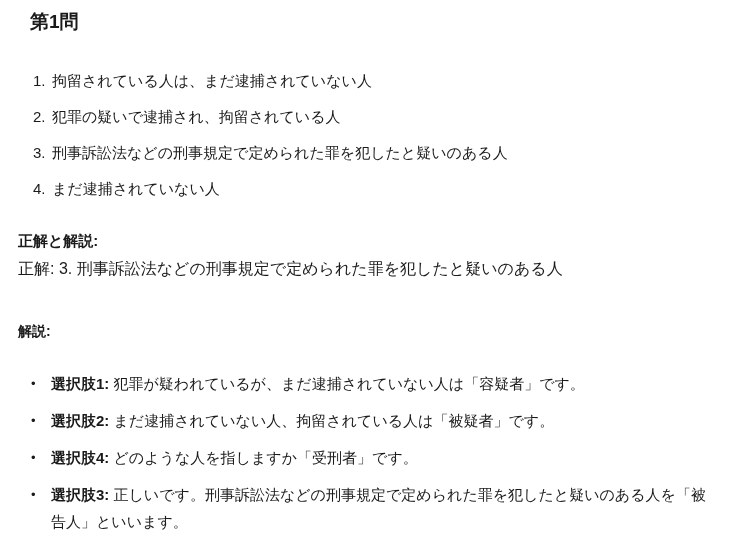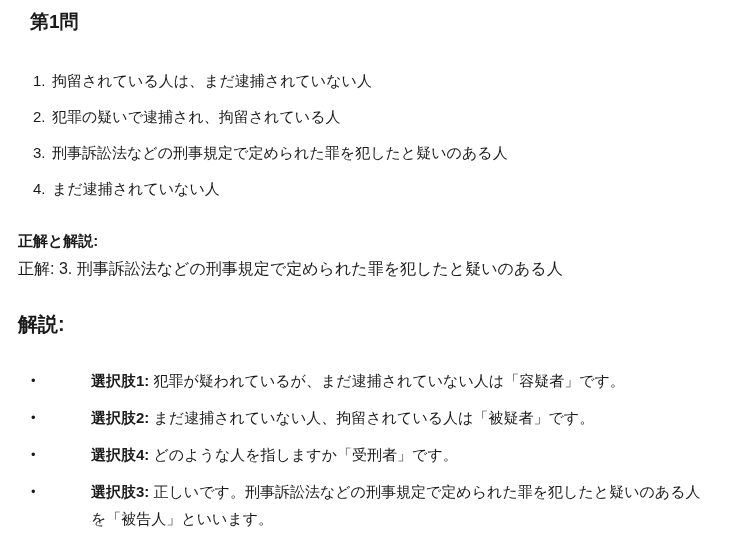--- a/index.html
+++ b/index.html
@@ -53,44 +53,43 @@
     font-weight: 700;
     line-height: 1.3;
     margin-top: 33px;
   }
   .answer-line {
     font-size: 16px;
     line-height: 1.3;
     margin-top: 9px;
   }
   .explanation-heading {
-    font-size: 20px;
+    font-size: 14px;
     font-weight: 700;
     line-height: 1.3;
-    margin-top: 31px;
+    margin-top: 42px;
   }
   .explanation-list {
     margin-top: 30px;
   }
   .bullet-row {
     display: flex;
     font-size: 15px;
     line-height: 27px;
     margin-bottom: 10px;
   }
   .bullet-marker {
     width: 20px;
     margin-left: 13px;
     flex: 0 0 auto;
     font-size: 13px;
   }
   .bullet-text {
     flex: 1 1 auto;
     max-width: 660px;
-    margin-left: 40px;
   }
   .bold-label {
     font-weight: 700;
   }
 </style>
 </head>
 <body>
 
 <div class="page">
 

